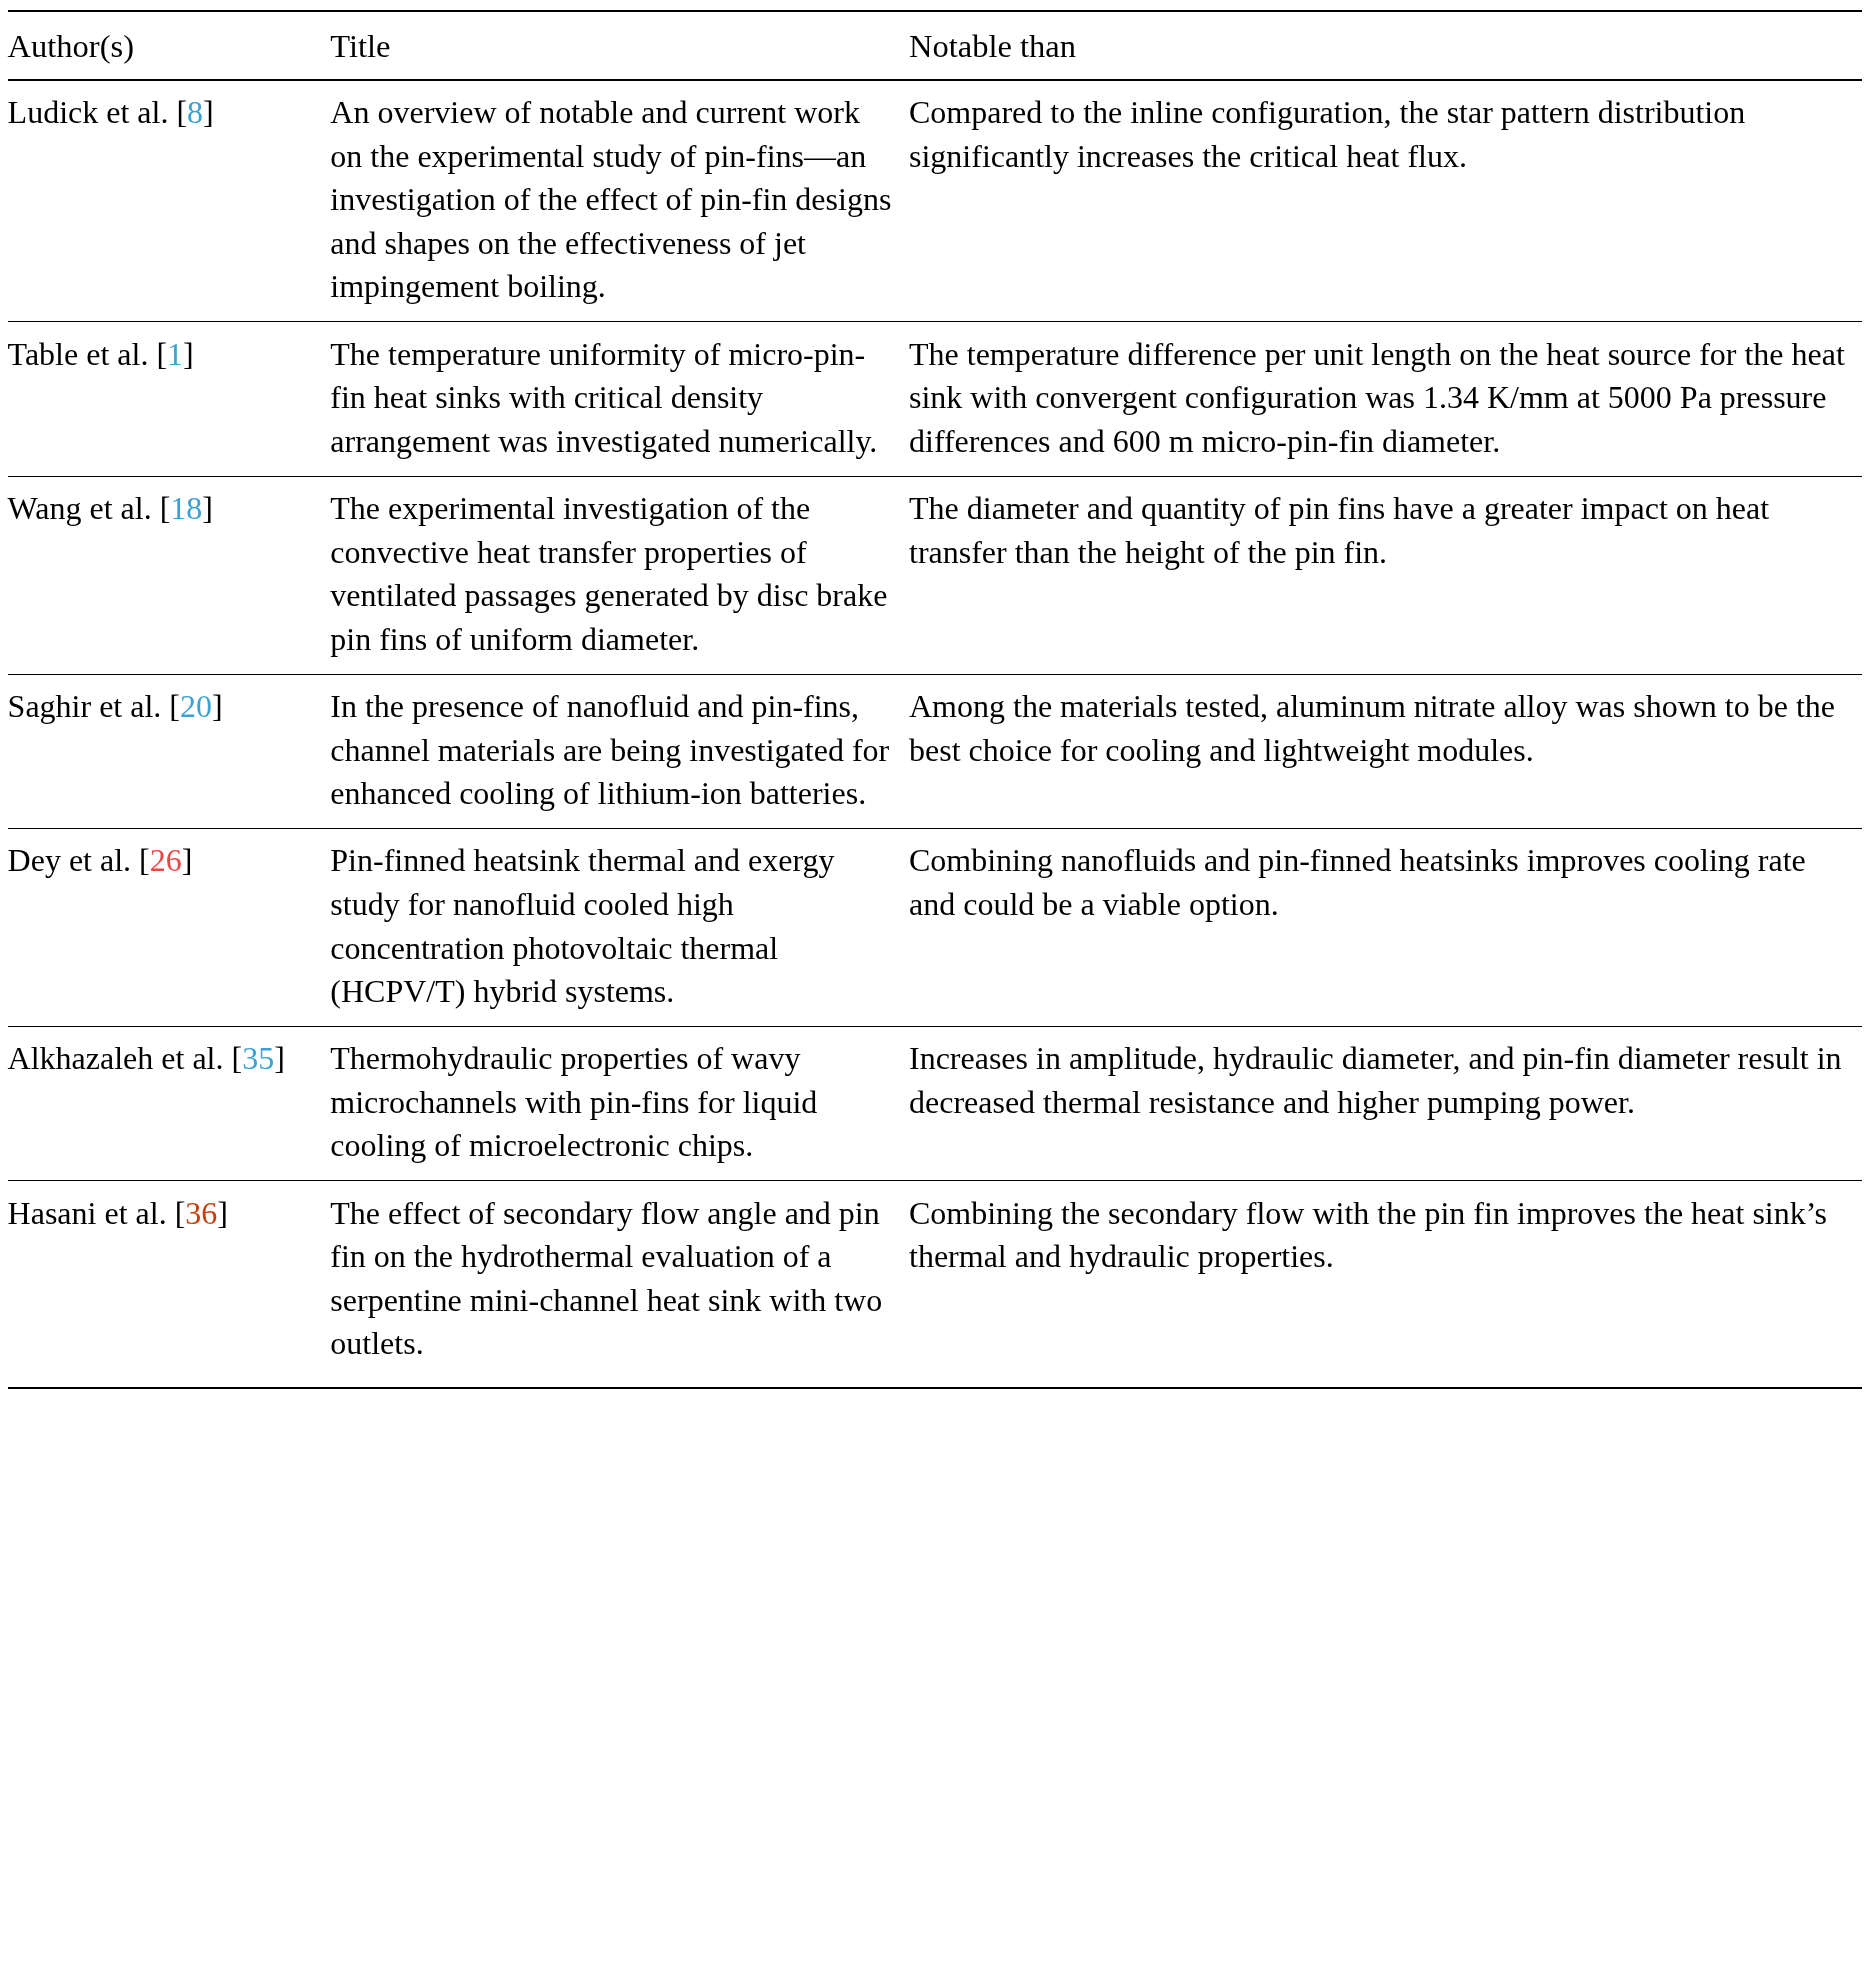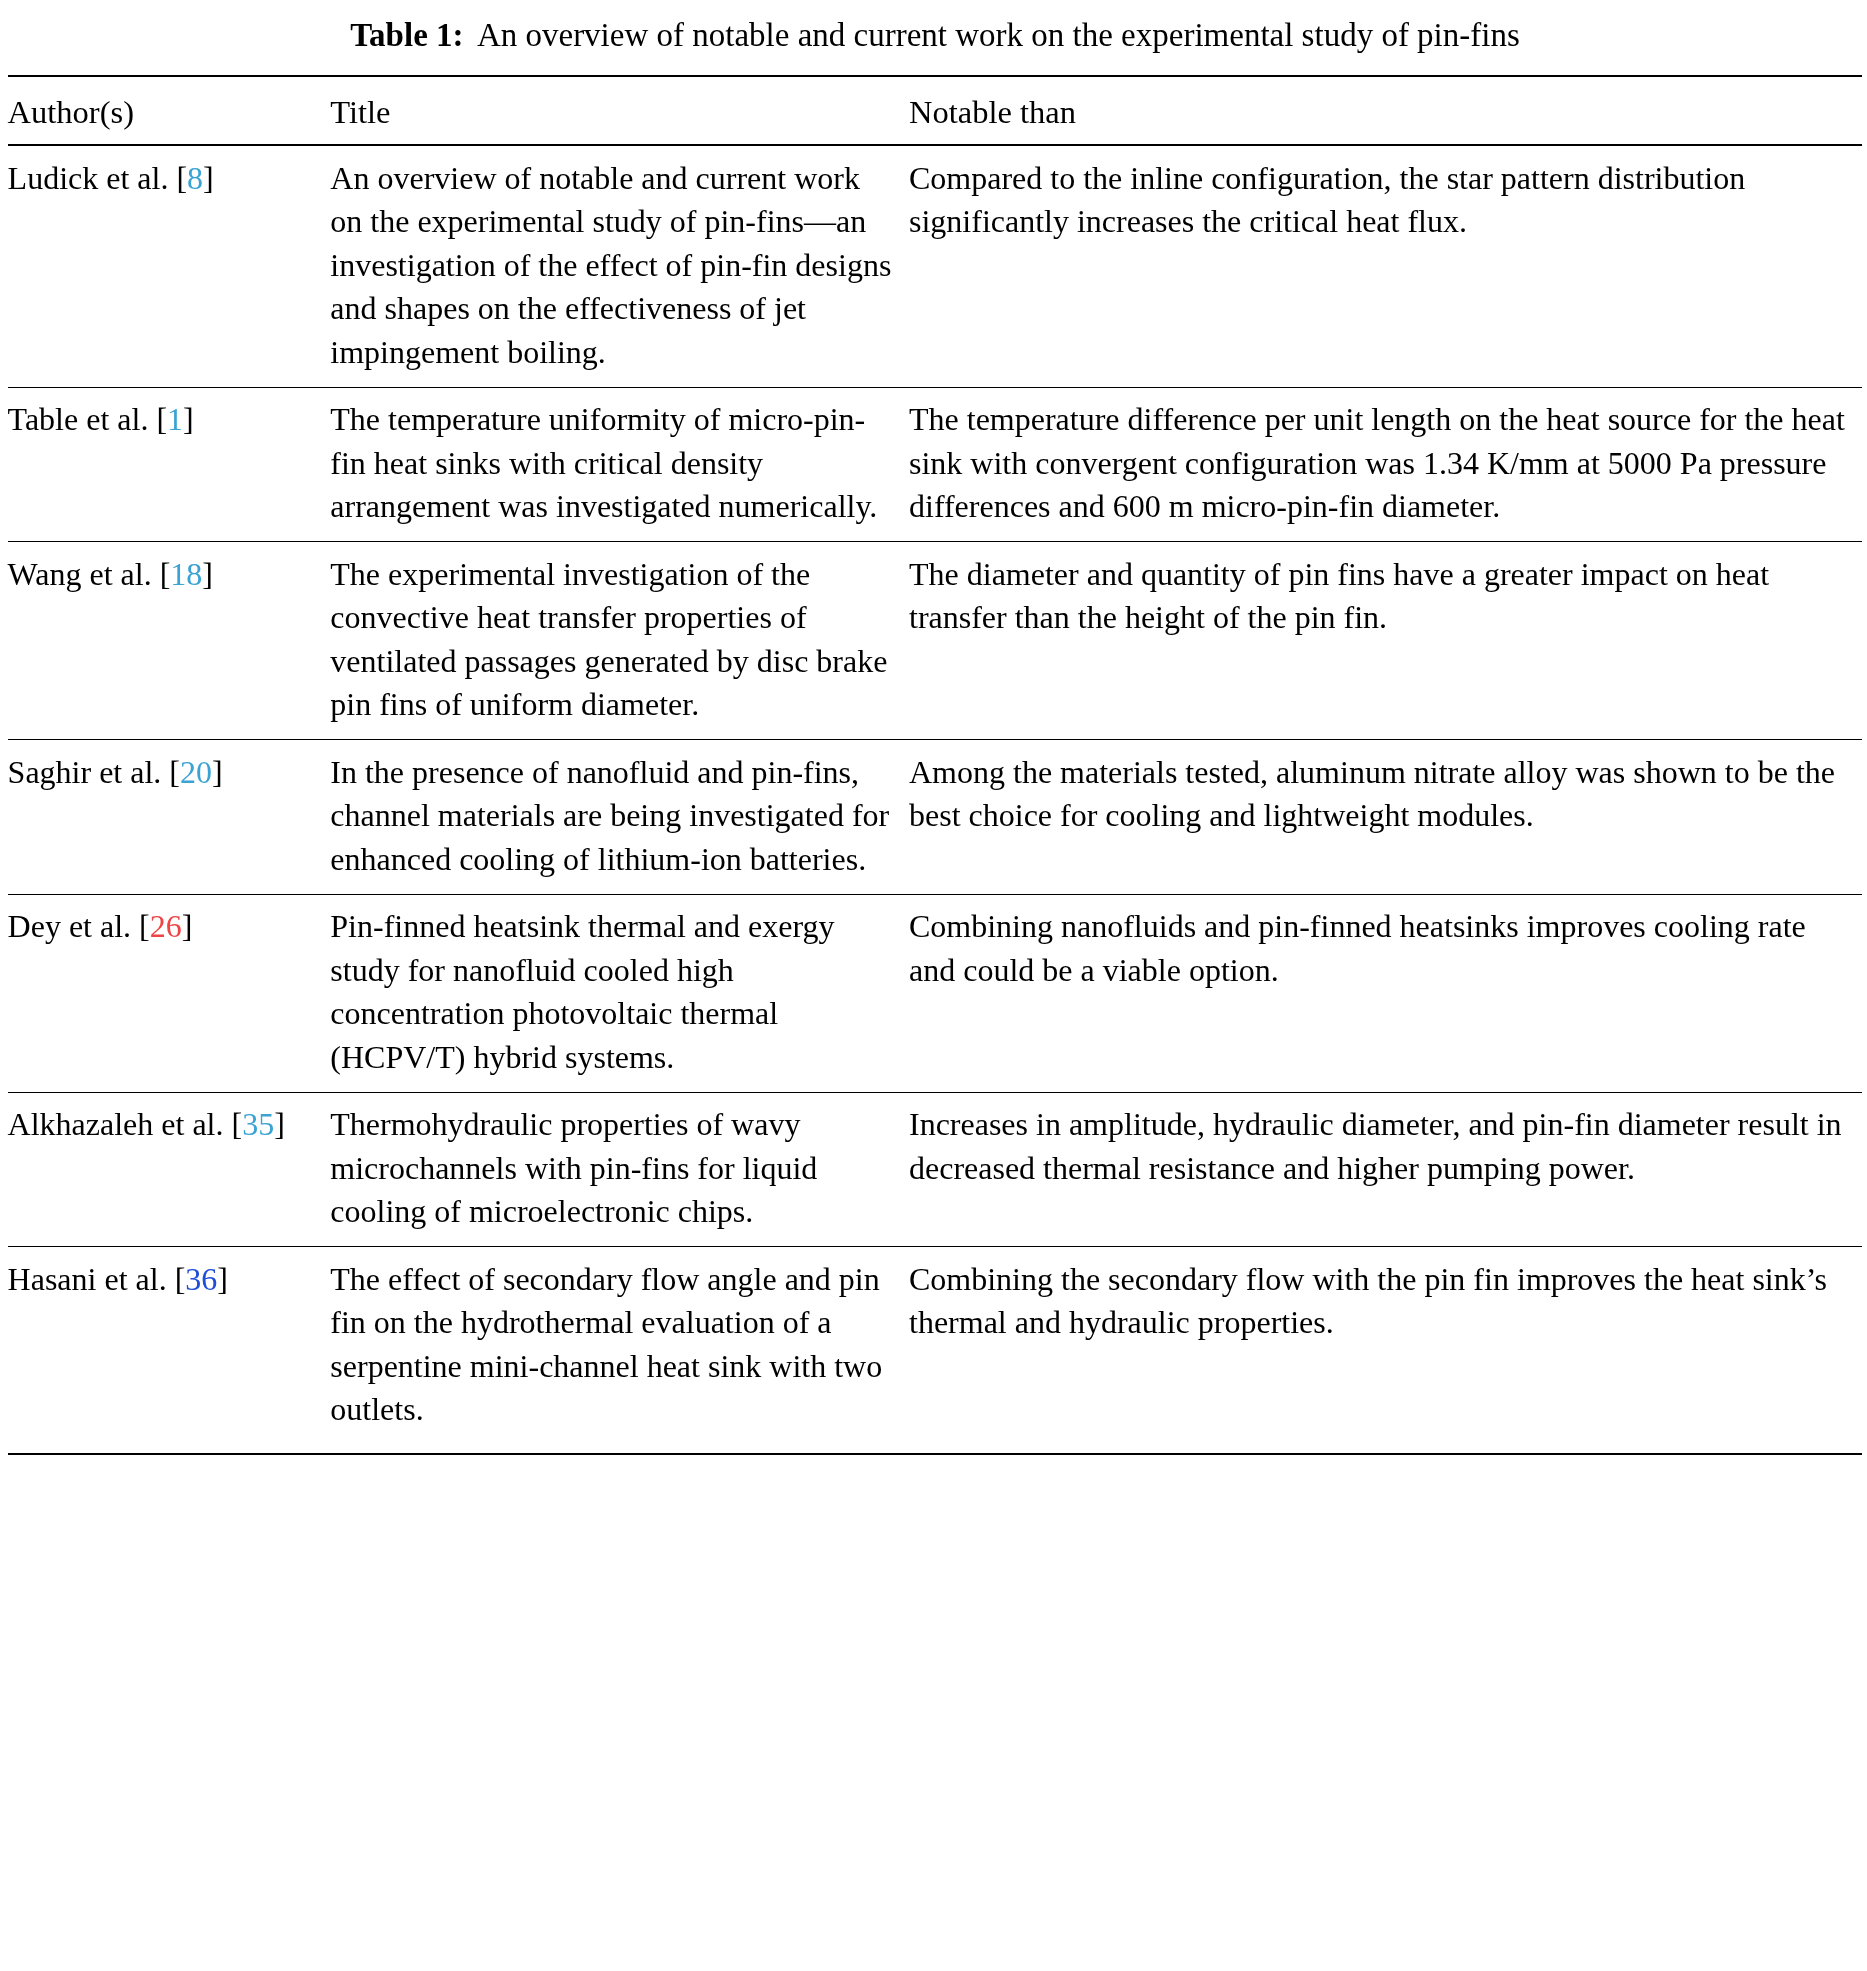--- a/index.html
+++ b/index.html
@@ -63,23 +63,20 @@
   }
   .ref {
     cursor: pointer;
   }
 </style>
 </head>
 <body>
 
 <div class="page">
 
-  <div class="caption">
-    <span class="caption-label">Table 1:</span><span>An overview of notable and current work on the experimental study of pin-fins</span>
-  </div>
 
   <table class="paper-table">
     <colgroup>
       <col class="col-author">
       <col class="col-title">
       <col class="col-notable">
     </colgroup>
     <thead>
       <tr>
         <th>Author(s)</th>
@@ -112,21 +109,21 @@
           <td class="author-cell"><span>Dey et al. [</span><span class="ref" style="color: #ef4444;">26</span><span>]</span></td>
           <td>Pin-finned heatsink thermal and exergy study for nanofluid cooled high concentration photovoltaic thermal (HCPV/T) hybrid systems.</td>
           <td>Combining nanofluids and pin-finned heatsinks improves cooling rate and could be a viable option.</td>
         </tr>
         <tr>
           <td class="author-cell"><span>Alkhazaleh et al. [</span><span class="ref" style="color: rgb(59, 163, 211); text-align: right;">35</span><span>]</span></td>
           <td>Thermohydraulic properties of wavy microchannels with pin-fins for liquid cooling of microelectronic chips.</td>
           <td>Increases in amplitude, hydraulic diameter, and pin-fin diameter result in decreased thermal resistance and higher pumping power.</td>
         </tr>
         <tr>
-          <td class="author-cell"><span>Hasani et al. [</span><span class="ref" style="color: #1d4ed8;">36</span><span>]</span></td>
+          <td class="author-cell"><span>Hasani et al. [</span><span class="ref" style="color: #c2410c;">36</span><span>]</span></td>
           <td>The effect of secondary flow angle and pin fin on the hydrothermal evaluation of a serpentine mini-channel heat sink with two outlets.</td>
           <td>Combining the secondary flow with the pin fin improves the heat sink’s thermal and hydraulic properties.</td>
         </tr>
       </tbody>
   </table>
 
 </div>
 
 
 </body></html>

